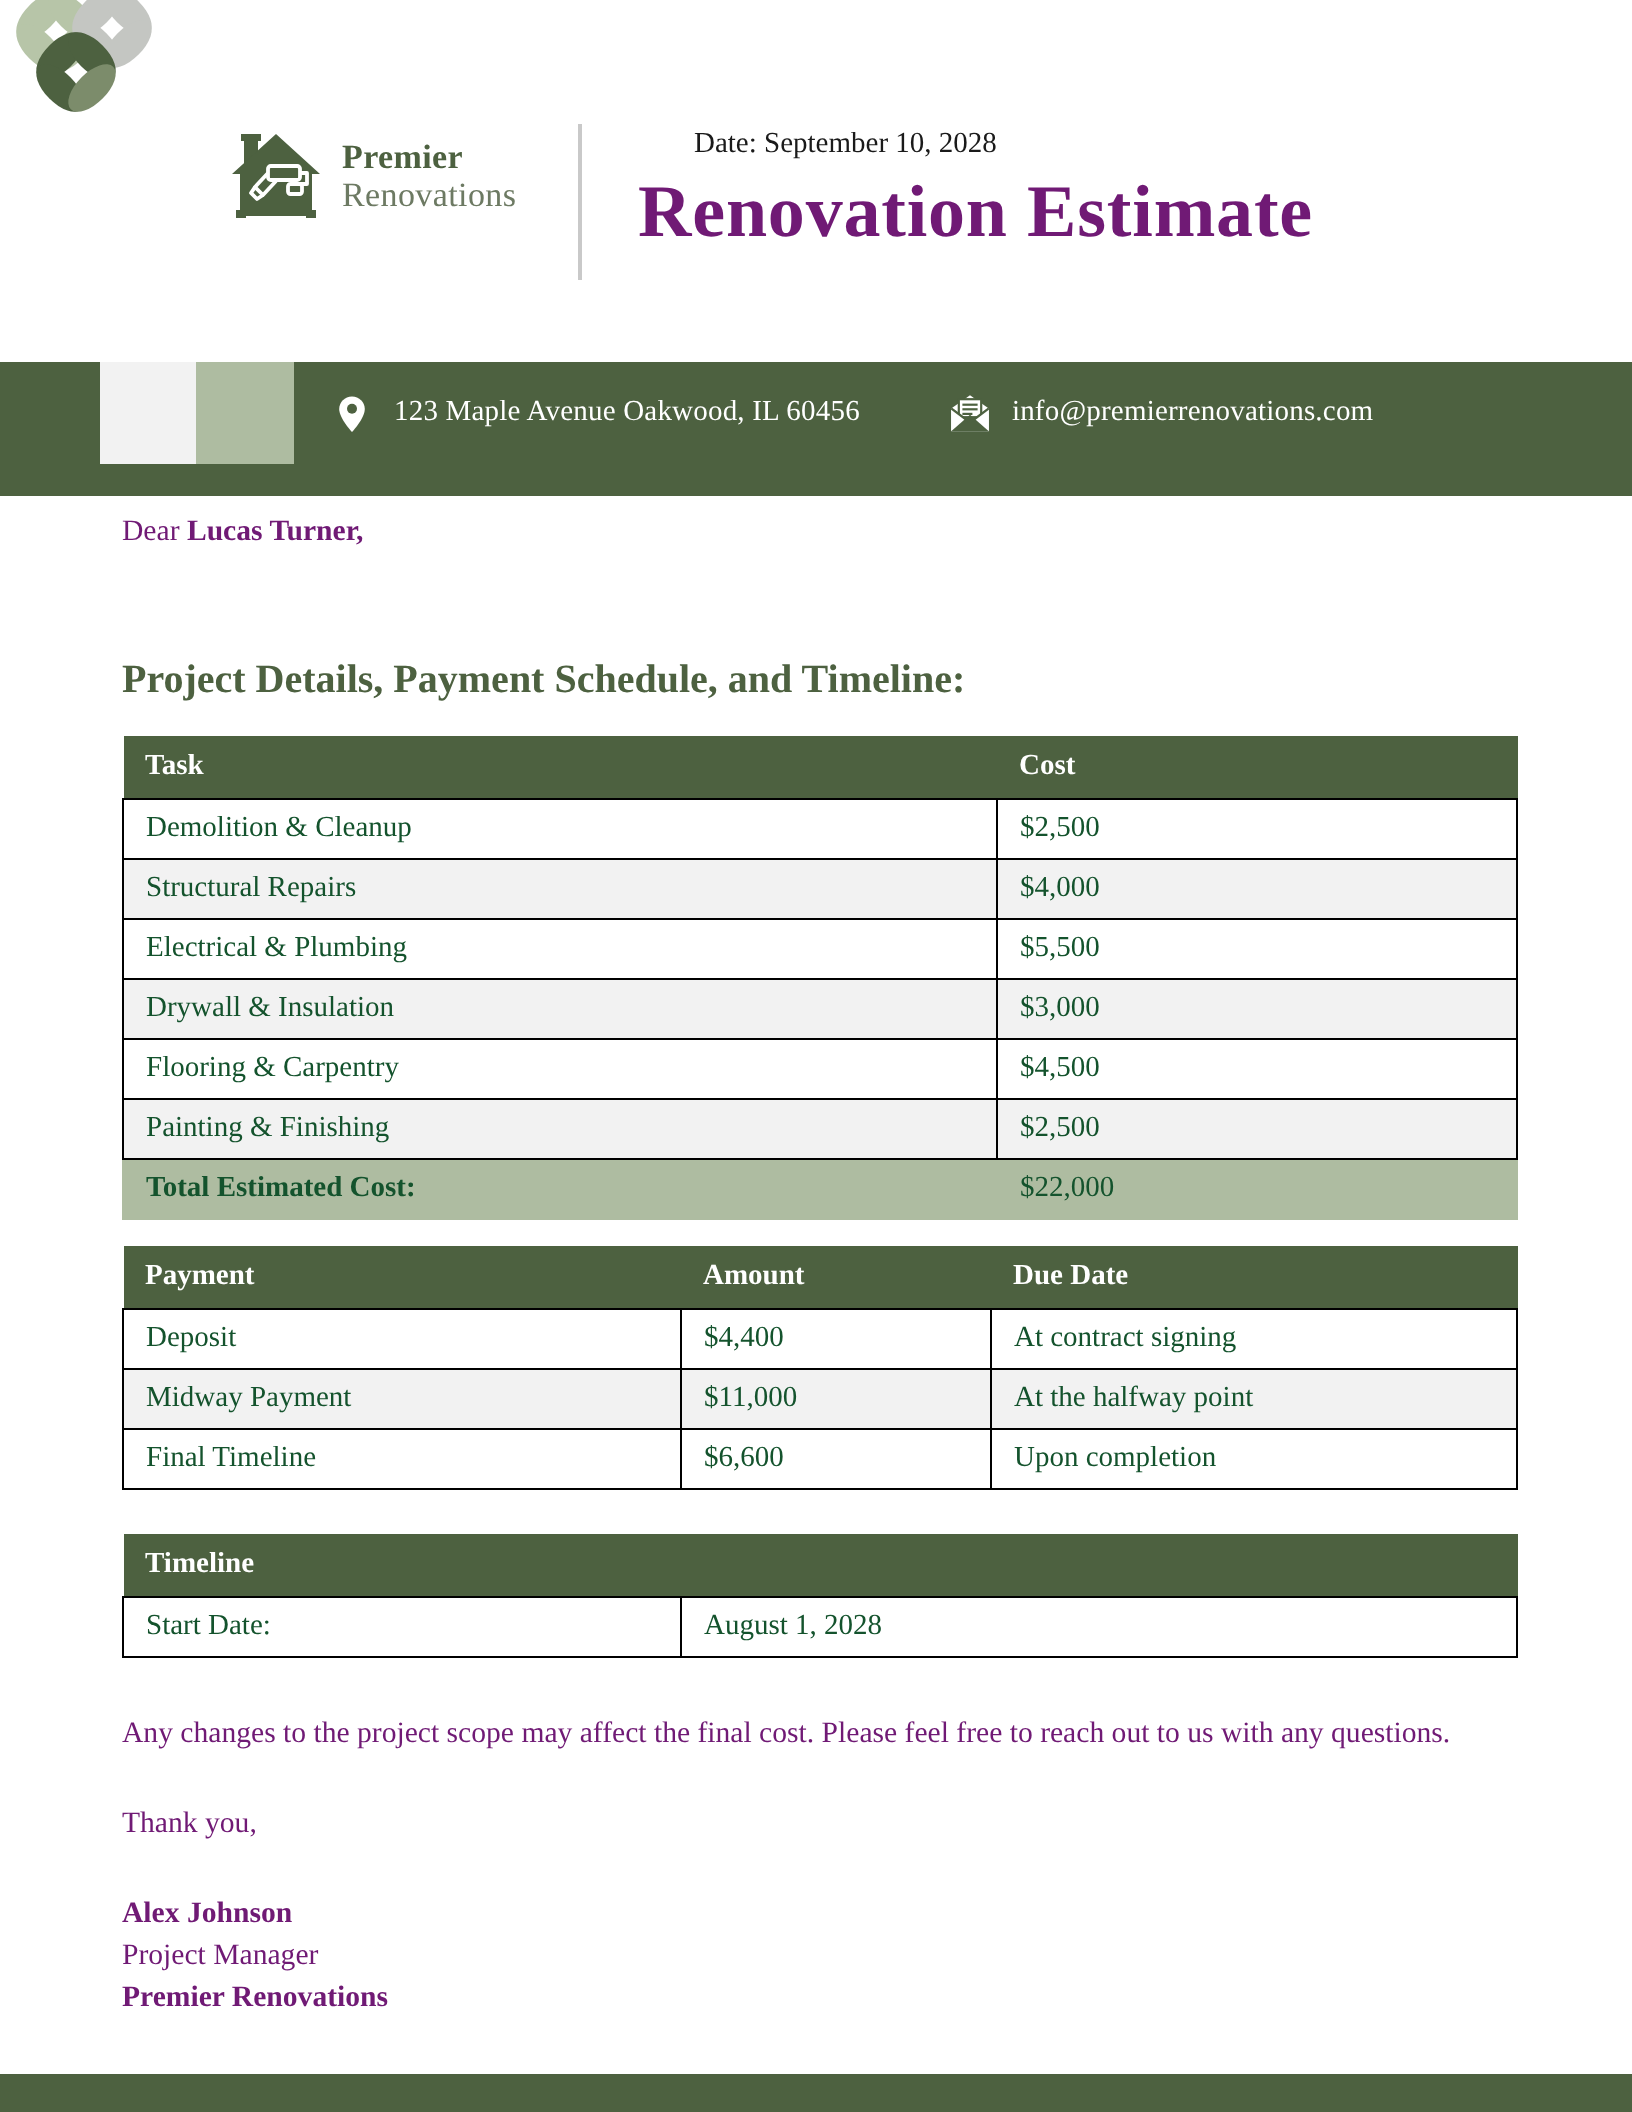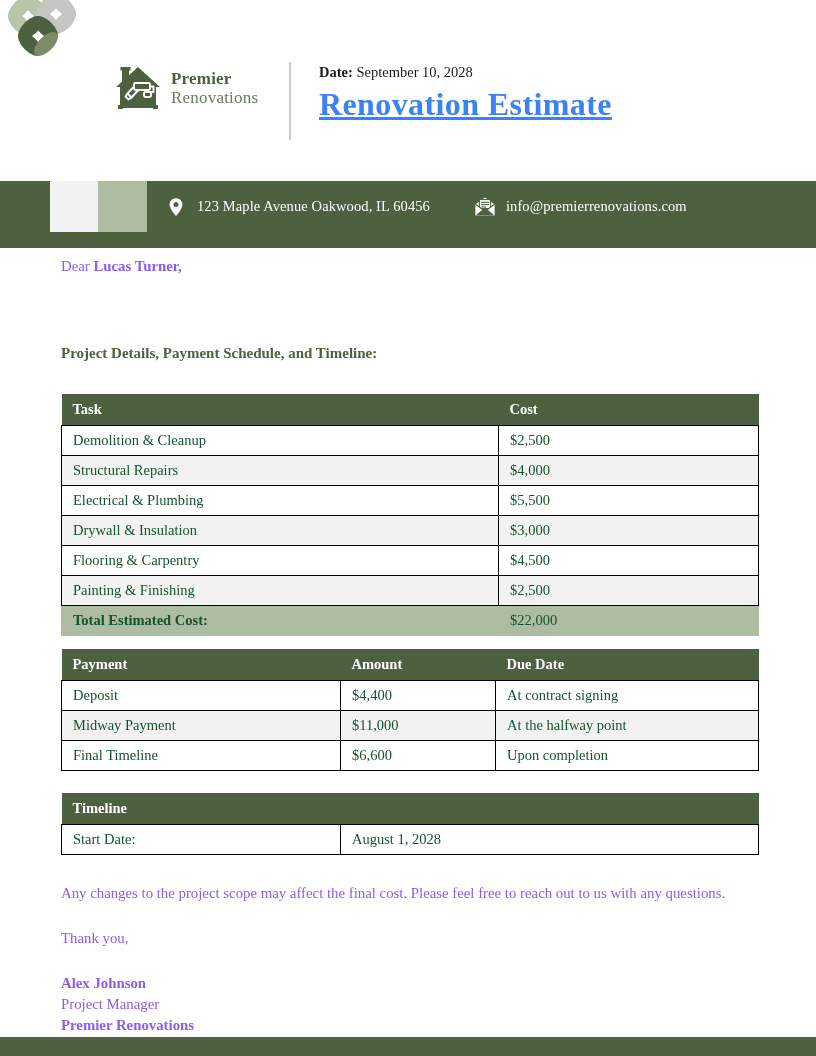--- a/index.html
+++ b/index.html
@@ -71,28 +71,27 @@
     flex: 0 0 2px;
   }
   .header-text {
     padding-top: 2px;
   }
   .doc-date {
     font-size: 14.5px;
     color: #1a1a1a;
     margin-bottom: 7px;
   }
-  .doc-date b { font-weight: bold; }
+  .doc-date b { font-weight: normal; margin-left: 28px; }
   .doc-title {
-    font-size: 32px;
+    font-size: 37px;
     font-weight: bold;
-    color: #3b82f6;
+    color: #701a75;
     letter-spacing: .4px;
     line-height: 1;
-    text-decoration: underline;
   }
 
   
   .contact-bar {
     position: absolute;
     top: 181px;
     left: 0;
     width: 816px;
     height: 67px;
     background: #4d6140;
@@ -144,31 +143,31 @@
   .content {
     position: absolute;
     top: 232px;
     left: 0;
     width: 816px;
   }
   .para {
     margin: 0 58px 0 61px;
     font-size: 14.8px;
     line-height: 1.42;
-    color: #8b5cf6;
+    color: #701a75;
   }
   .para b { font-weight: bold; }
   .sp-24 { height: 24px; }
   .sp-28 { height: 28px; }
   .sp-13 { height: 13px; }
   .sp-22 { height: 22px; }
   .sp-16 { height: 16px; }
   .section-head {
-    margin: 16px 61px;
-    font-size: 15px;
+    margin: 0 61px;
+    font-size: 20px;
     font-weight: bold;
     color: #4d6140;
   }
 
   
   table.grid {
     margin: 0 0 0 61px;
     width: 697px;
     border-collapse: collapse;
     table-layout: fixed;

